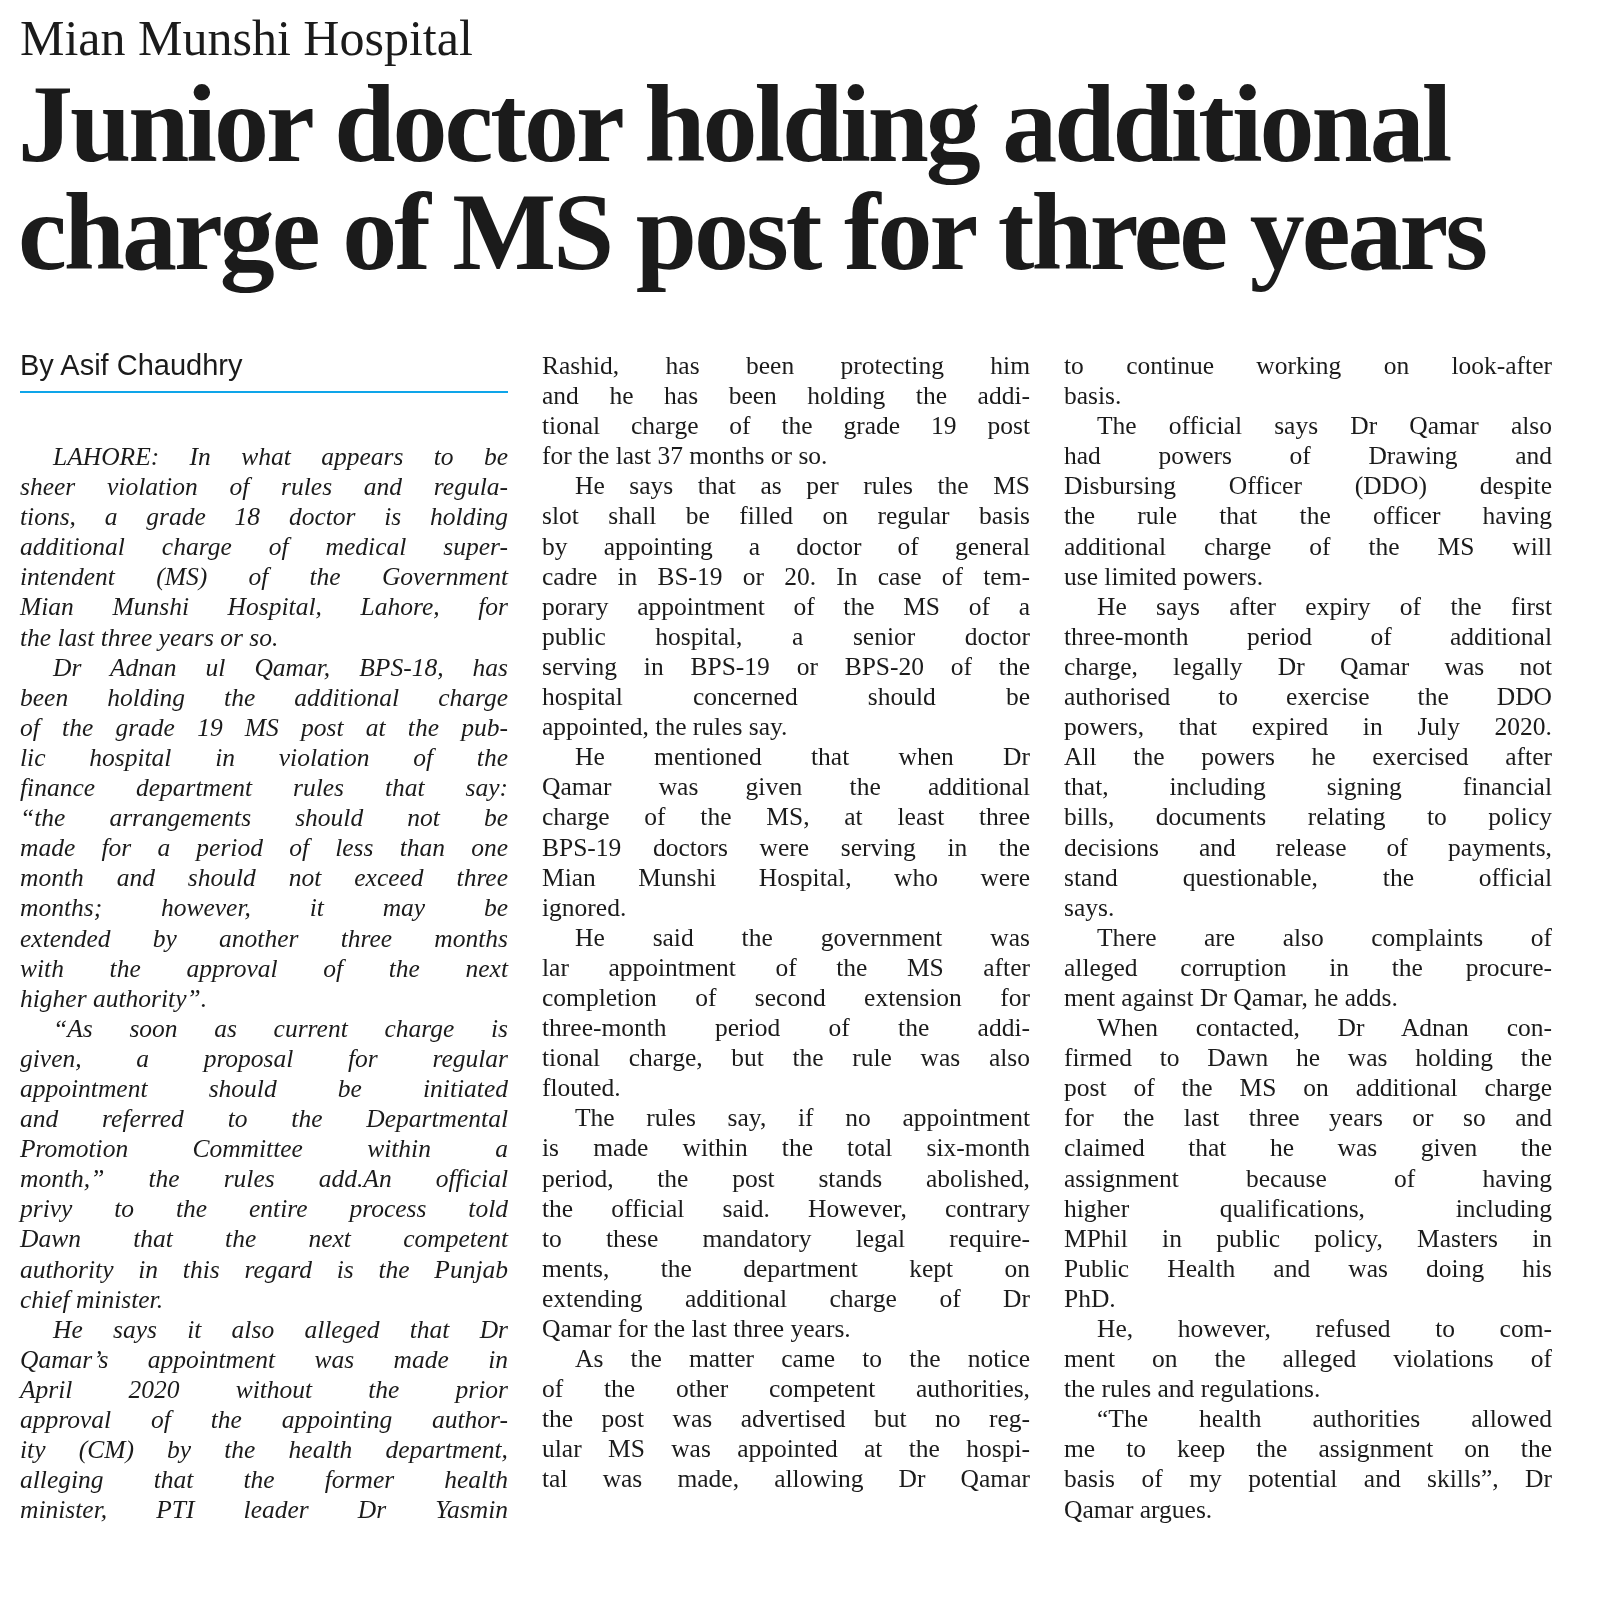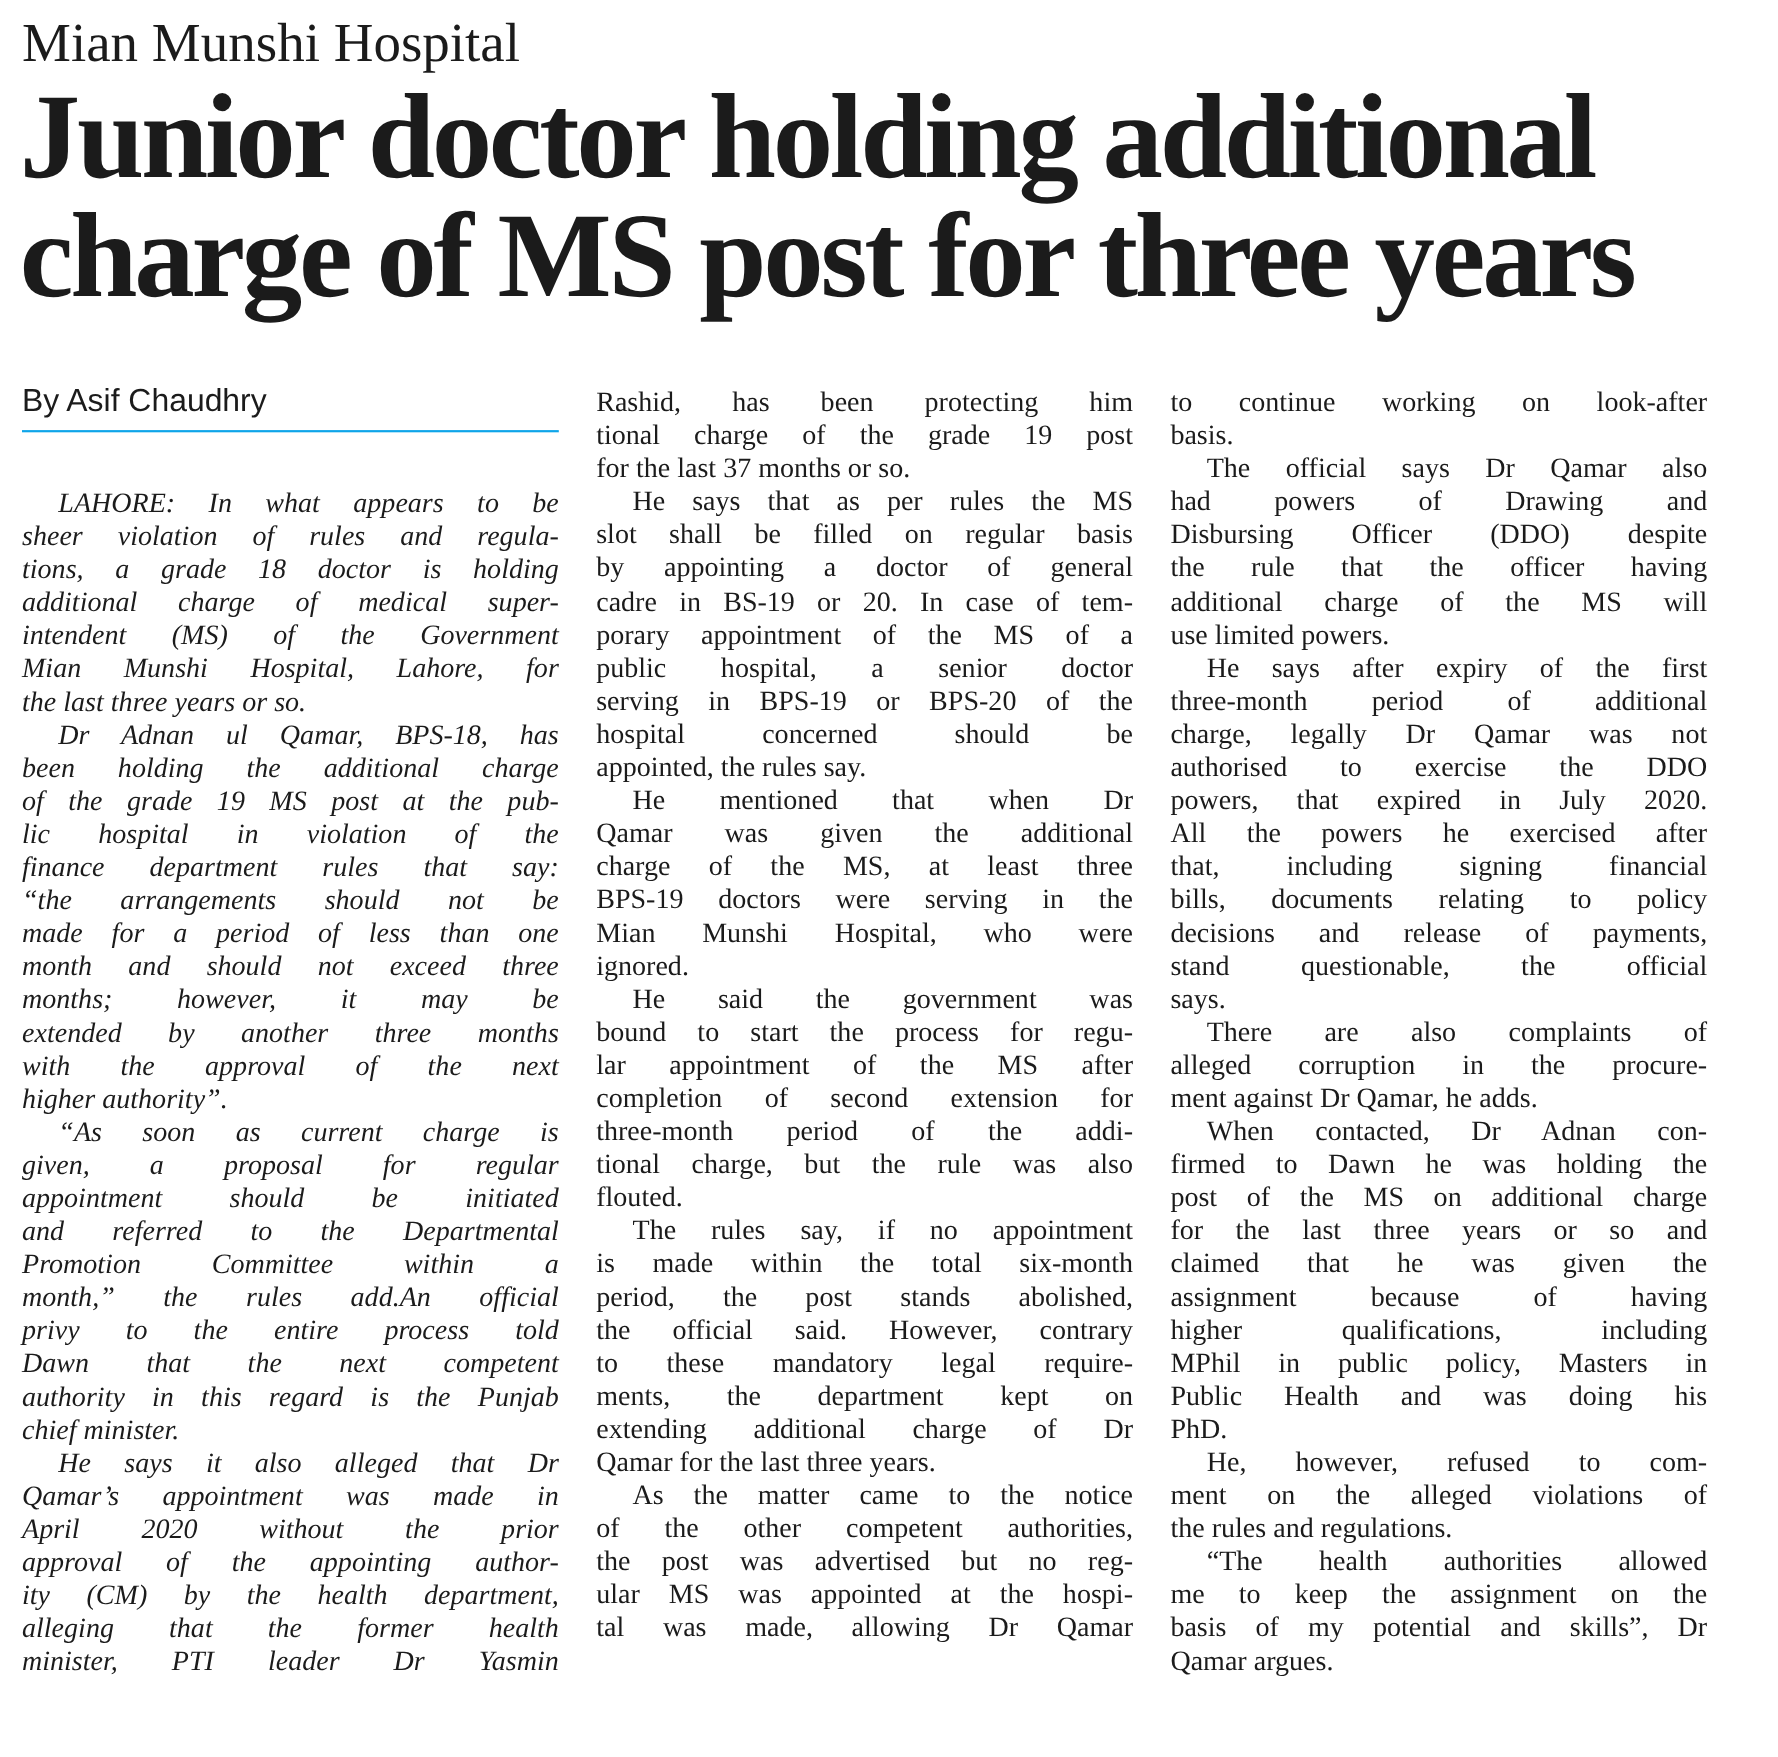--- a/index.html
+++ b/index.html
@@ -120,39 +120,39 @@
     <span class="line indent">He says it also alleged that Dr</span>
     <span class="line">Qamar’s appointment was made in</span>
     <span class="line">April 2020 without the prior</span>
     <span class="line">approval of the appointing author-</span>
     <span class="line">ity (CM) by the health department,</span>
     <span class="line">alleging that the former health</span>
     <span class="line">minister, PTI leader Dr Yasmin</span>
   </div>
 <div class="column col-2">
     <span class="line">Rashid, has been protecting him</span>
+    <span class="line">and he has been holding the addi-</span>
     <span class="line">tional charge of the grade 19 post</span>
     <span class="line last">for the last 37 months or so.</span>
     <span class="line indent">He says that as per rules the MS</span>
     <span class="line">slot shall be filled on regular basis</span>
     <span class="line">by appointing a doctor of general</span>
     <span class="line">cadre in BS-19 or 20. In case of tem-</span>
     <span class="line">porary appointment of the MS of a</span>
     <span class="line">public hospital, a senior doctor</span>
     <span class="line">serving in BPS-19 or BPS-20 of the</span>
     <span class="line">hospital concerned should be</span>
     <span class="line last">appointed, the rules say.</span>
     <span class="line indent">He mentioned that when Dr</span>
     <span class="line">Qamar was given the additional</span>
     <span class="line">charge of the MS, at least three</span>
     <span class="line">BPS-19 doctors were serving in the</span>
     <span class="line">Mian Munshi Hospital, who were</span>
     <span class="line last">ignored.</span>
     <span class="line indent">He said the government was</span>
-    <span class="line">bound to start the process for regu-</span>
     <span class="line">lar appointment of the MS after</span>
     <span class="line">completion of second extension for</span>
     <span class="line">three-month period of the addi-</span>
     <span class="line">tional charge, but the rule was also</span>
     <span class="line last">flouted.</span>
     <span class="line indent">The rules say, if no appointment</span>
     <span class="line">is made within the total six-month</span>
     <span class="line">period, the post stands abolished,</span>
     <span class="line">the official said. However, contrary</span>
     <span class="line">to these mandatory legal require-</span>

